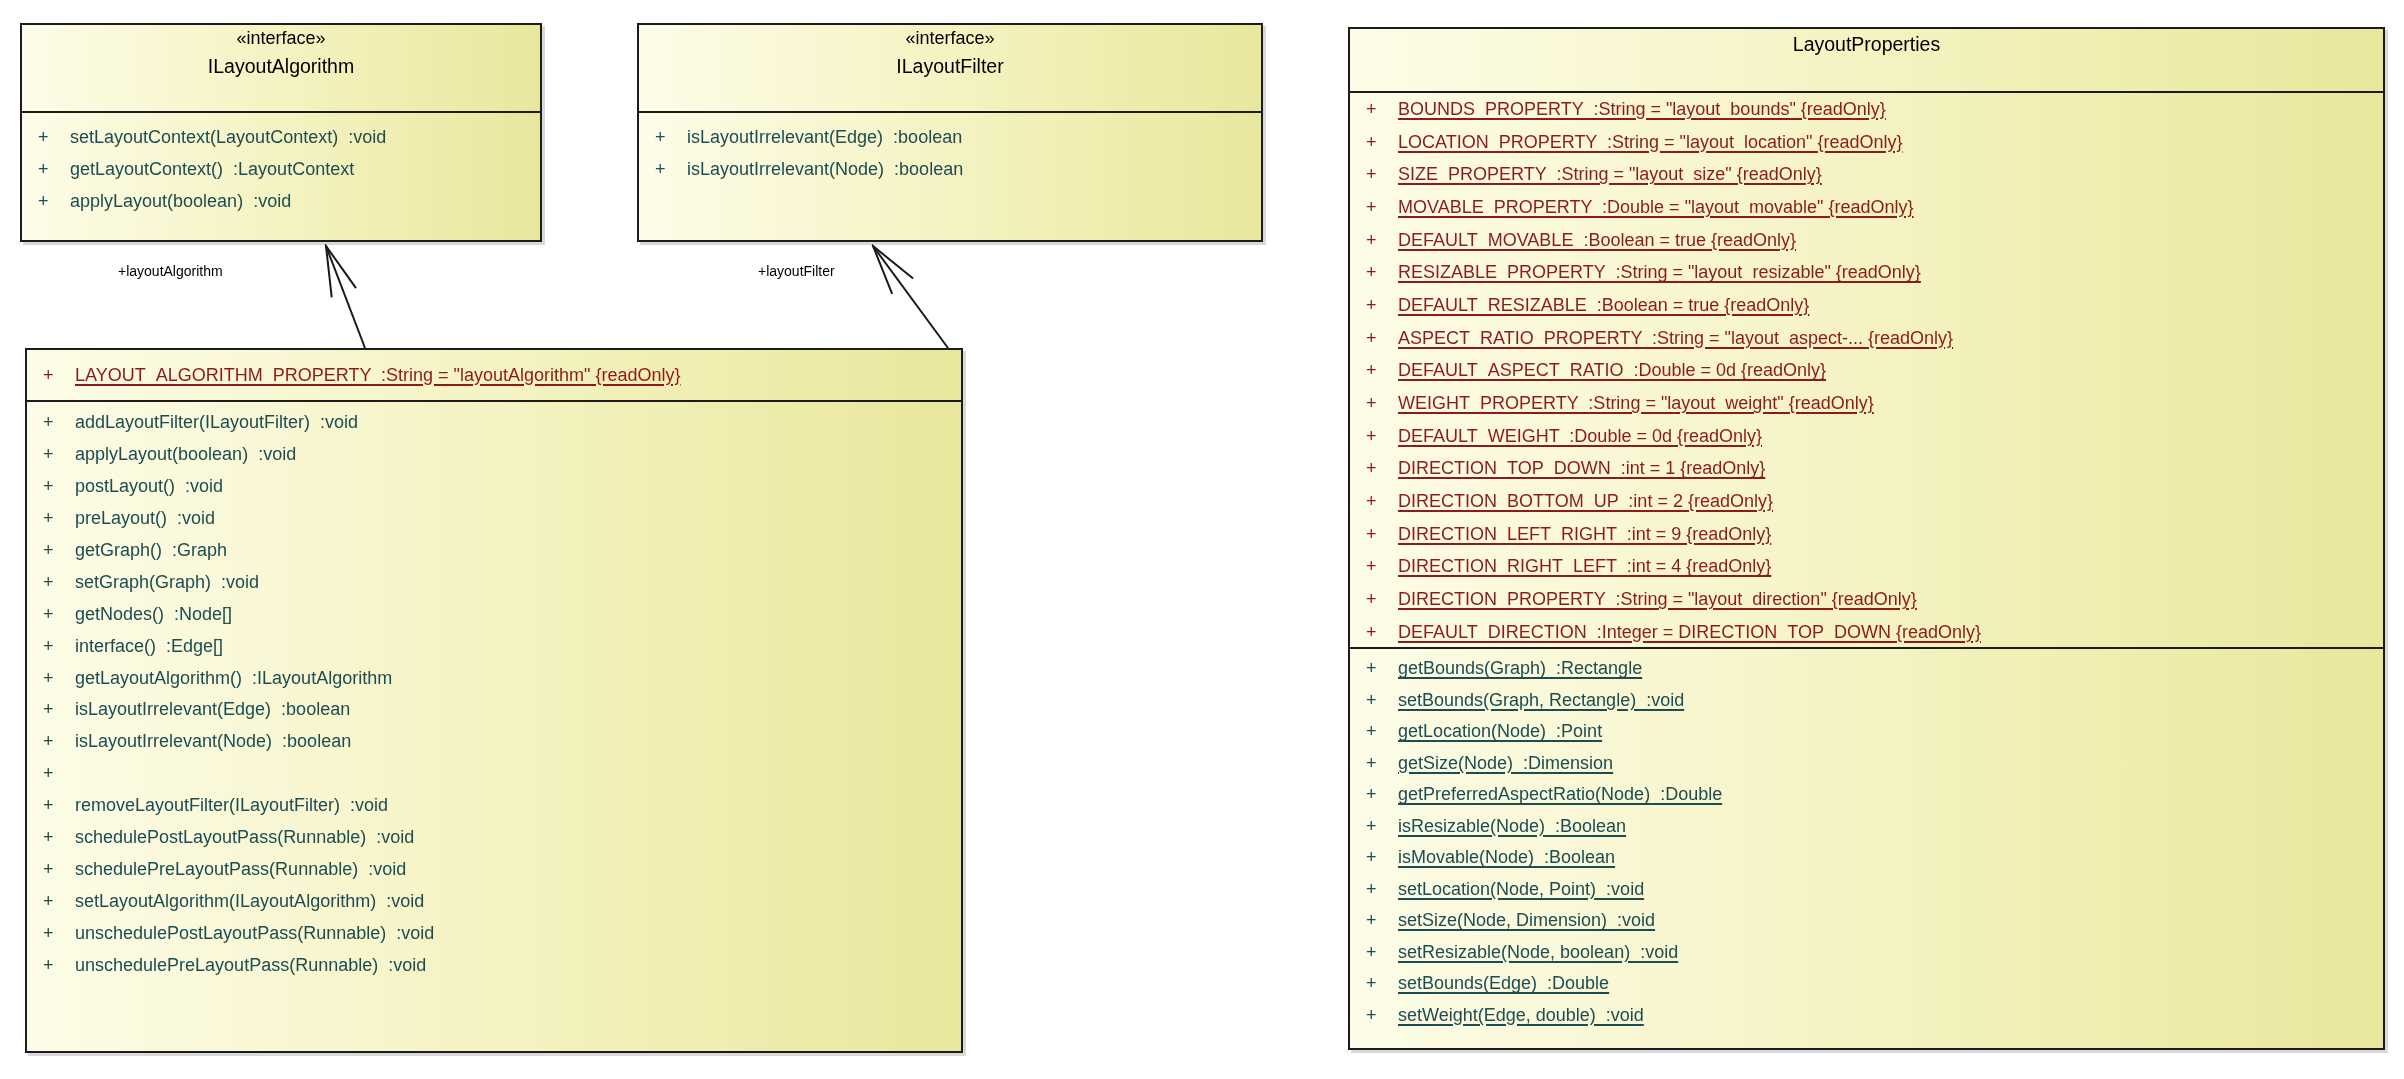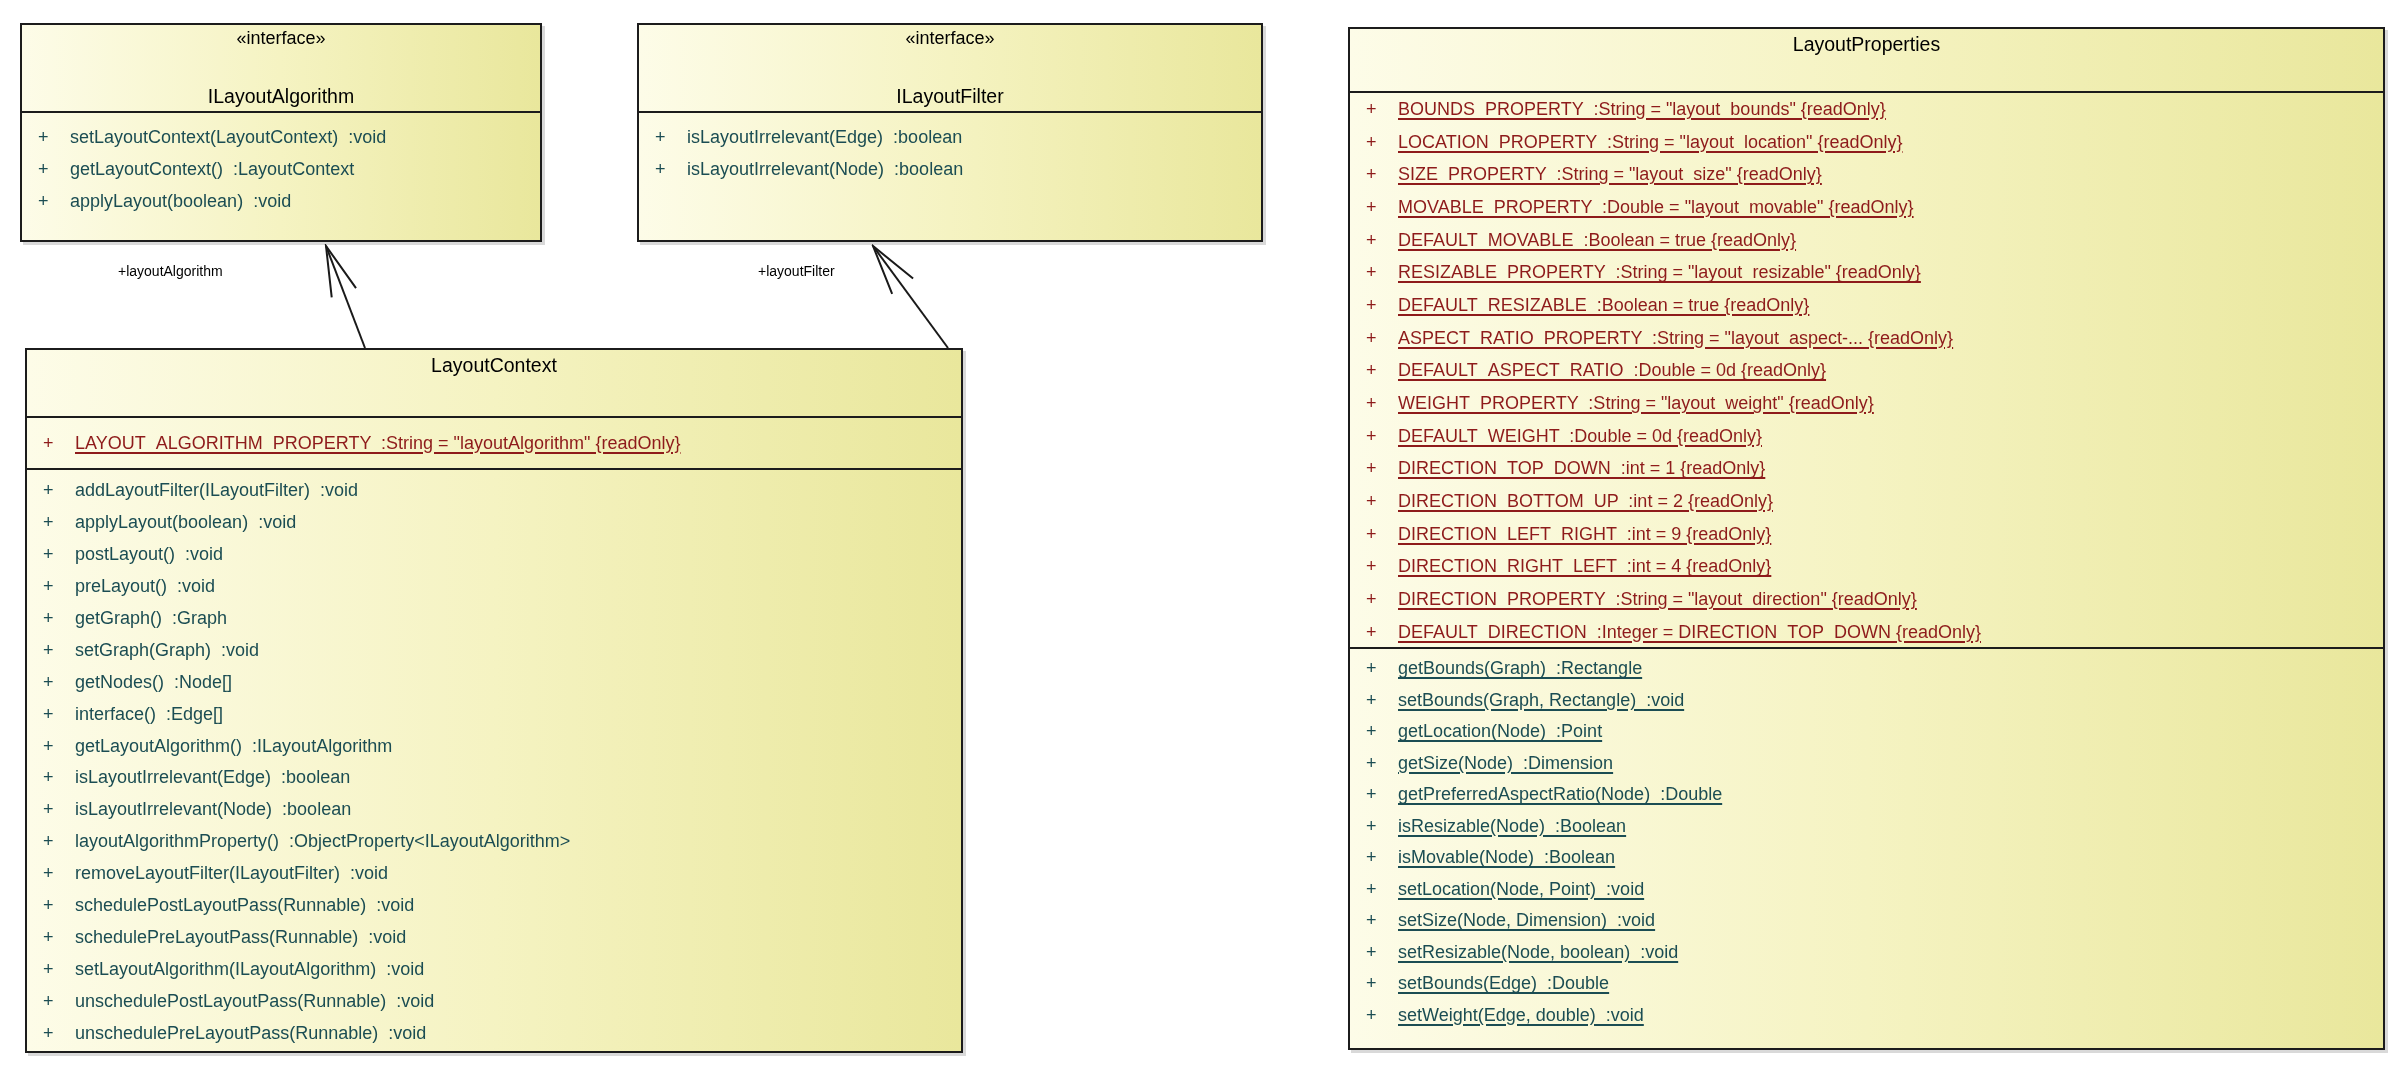--- a/index.html
+++ b/index.html
@@ -3,21 +3,21 @@
 <meta charset="utf-8">
 <style>
   html,body{margin:0;padding:0;background:#ffffff;}
   .canvas{position:relative;width:2404px;height:1079px;background:#ffffff;overflow:hidden;
           font-family:"Liberation Sans",sans-serif;}
 
   .uml-class{position:absolute;box-sizing:border-box;border:2px solid #1c1c1c;
              background:linear-gradient(90deg,#fdfce8 0%,#f5f3c2 50%,#e9e79c 100%);
              box-shadow:3px 3px 0 rgba(0,0,0,0.15);}
   .title{box-sizing:border-box;display:flex;flex-direction:column;align-items:center;
-         justify-content:space-between;border-bottom:2px solid #1c1c1c;color:#000;}
+         justify-content:flex-start;border-bottom:2px solid #1c1c1c;color:#000;}
   .stereo{font-size:18px;line-height:26px;}
   .cname{font-size:19.5px;line-height:30px;font-weight:normal;}
 
   .members{box-sizing:border-box;overflow:hidden;}
   .member{display:flex;align-items:center;padding-left:16px;}
   .vis{flex:none;width:32px;}
   .mtext{white-space:pre;}
   .attrs{color:#8e1b1b;}
   .ops{color:#1b4d53;}
   .u .mtext{text-decoration:underline;text-decoration-thickness:1.5px;text-underline-offset:3px;}
@@ -86,23 +86,20 @@
           <span class="mtext">isLayoutIrrelevant(Edge)  :boolean</span>
         </div>
         <div class="member">
           <span class="vis">+</span>
           <span class="mtext">isLayoutIrrelevant(Node)  :boolean</span>
         </div>
       </div>
   </div>
 
   <div class="uml-class" style="left:25px;top:348px;width:938px;height:705px;">
-    <div class="title" style="height:68px;">
-      <div class="cname">LayoutContext</div>
-    </div>
     <div class="members attrs u attr-lc sep-b" style="height:52px;">
         <div class="member">
           <span class="vis">+</span>
           <span class="mtext">LAYOUT_ALGORITHM_PROPERTY  :String = "layoutAlgorithm" {readOnly}</span>
         </div>
       </div>
     <div class="members ops rows-lc">
         <div class="member">
           <span class="vis">+</span>
           <span class="mtext">addLayoutFilter(ILayoutFilter)  :void</span>
@@ -142,21 +139,20 @@
         <div class="member">
           <span class="vis">+</span>
           <span class="mtext">isLayoutIrrelevant(Edge)  :boolean</span>
         </div>
         <div class="member">
           <span class="vis">+</span>
           <span class="mtext">isLayoutIrrelevant(Node)  :boolean</span>
         </div>
         <div class="member">
           <span class="vis">+</span>
-          <span class="mtext">layoutAlgorithmProperty()  :ObjectProperty&lt;ILayoutAlgorithm&gt;</span>
         </div>
         <div class="member">
           <span class="vis">+</span>
           <span class="mtext">removeLayoutFilter(ILayoutFilter)  :void</span>
         </div>
         <div class="member">
           <span class="vis">+</span>
           <span class="mtext">schedulePostLayoutPass(Runnable)  :void</span>
         </div>
         <div class="member">

